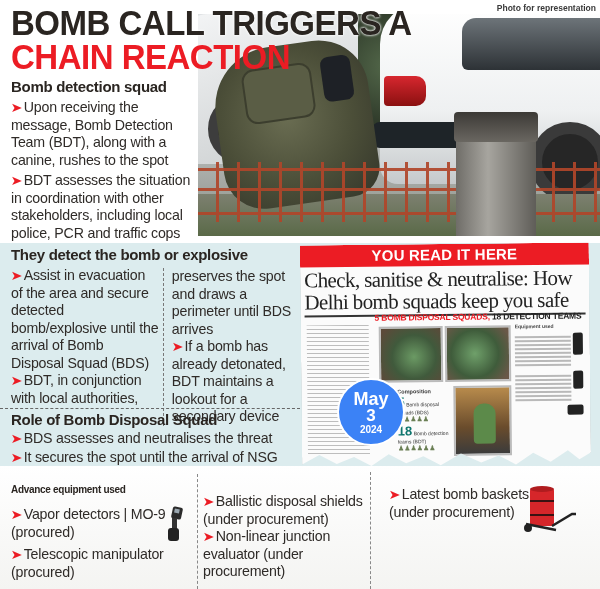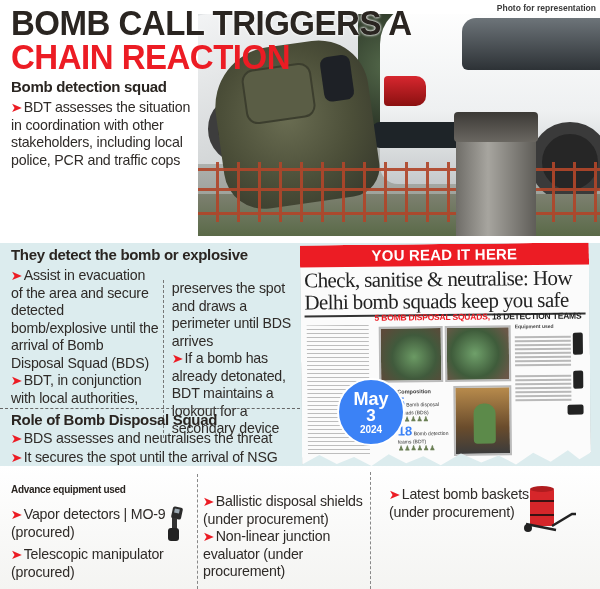--- a/index.html
+++ b/index.html
@@ -42,40 +42,40 @@
   .sec1 { position:absolute; left:0; top:78px; width:198px; background:#fff; padding-left:11px; }
   .sec-title { font-weight:bold; font-size:15px; color:#2a2521; letter-spacing:-0.3px; line-height:18px; }
   .bullet { font-size:14.2px; line-height:17.5px; color:#2f2b28; letter-spacing:-0.2px; margin-top:3px; }
   .arrow { color:#ec1c24; font-size:13px; display:inline-block; margin-right:2px; transform:scaleX(1.1); }
 
   
   .teal { position:absolute; left:0; top:243px; width:600px; height:223px; background:#dcecee; }
   .sec2 { position:absolute; left:11px; top:246px; width:290px; }
   .sec2 .cols { display:flex; margin-top:0; }
   .sec2 .col { width:150px; }
-  .sec2 .col2 { width:140px; padding-left:8px; border-left:1px dashed #777; margin-left:4px; margin-top:16px; }
+  .sec2 .col2 { width:140px; padding-left:8px; border-left:1px dashed #777; margin-left:4px; margin-top:4px; }
   .divider-h { position:absolute; left:0; top:408px; width:300px; border-top:1px dashed #666; }
   .sec3 { position:absolute; left:11px; top:411px; width:290px; }
 
   
   .clip { position:absolute; left:301px; top:244px; width:289px; height:228px; background:#fbfbfb; box-shadow:0 0 3px rgba(0,0,0,.3); transform:rotate(-0.6deg); overflow:hidden;
     clip-path: polygon(0 0,100% 0,100% 92%,96% 95%,92% 91%,86% 96%,80% 92%,74% 97%,68% 93%,62% 96%,55% 92%,48% 97%,42% 93%,36% 96%,30% 92%,24% 97%,18% 93%,12% 96%,6% 92%,0 96%); }
   .clip .banner { height:22px; background:#ec1c24; color:#fff; text-align:center; font-weight:bold; font-size:15px; line-height:22px; letter-spacing:.2px; }
   .clip .clip-head { font-family:"Liberation Serif","DejaVu Serif",serif; font-size:21px; line-height:22px; color:#222; padding:2px 4px 0 4px; letter-spacing:-0.6px; white-space:nowrap; }
   .clip .rule { margin:2px 4px 0 4px; border-top:2px solid #333; }
   .clip .textcol { position:absolute; left:6px; top:80px; width:62px; height:130px; background:repeating-linear-gradient(180deg,#8a8a8a 0 1px,transparent 1px 4px); opacity:.55; }
   .clip .subhead { position:absolute; left:74px; top:68px; font-size:8.5px; font-weight:bold; color:#ec1c24; white-space:nowrap; letter-spacing:-0.2px; }
   .clip .subhead span { color:#222; }
   .clip .pic1 { position:absolute; left:78px; top:82px; width:64px; height:56px; background:radial-gradient(circle at 55% 55%,#6b9a64,#405a3c 50%,#5c4a3a 90%); border:2px solid #bbb; }
   .clip .pic2 { position:absolute; left:144px; top:82px; width:66px; height:56px; background:radial-gradient(circle at 45% 50%,#6fa06a,#3f5c3b 55%,#6a5848 90%); border:2px solid #bbb; }
   .clip .pic3 { position:absolute; left:152px; top:142px; width:58px; height:70px; background:linear-gradient(180deg,#b88b4c,#6a4c2c 60%,#3b3b3b); border:2px solid #bbb; }
   .clip .pic3::after { content:""; position:absolute; left:18px; top:16px; width:22px; height:40px; background:#5c8a4a; border-radius:10px 10px 4px 4px; }
   .clip .composition { position:absolute; left:96px; top:144px; width:52px; height:66px; font-size:5px; color:#333; }
   .clip .composition b { font-size:5.5px; }
-  .clip .num { color:#3b82f6; font-weight:bold; font-size:13px; }
+  .clip .num { color:#0f766e; font-weight:bold; font-size:13px; }
   .clip .sidebar { position:absolute; left:214px; top:80px; width:70px; height:140px; font-size:4px; color:#444; }
   .clip .sidebar .tag { background:#ec1c24; color:#fff; font-size:4px; padding:0 3px; display:inline-block; margin:2px 0; }
   .clip .sidebar .line { height:2px; background:#b9b9b9; margin:2px 14px 2px 0; }
   .clip .sidebar .ic { position:absolute; right:2px; width:10px; background:#222; border-radius:2px; }
   .date-badge { position:absolute; left:337px; top:378px; width:68px; height:68px; border-radius:50%; background:#3b82f6; color:#fff; text-align:center; z-index:6; border:2px solid #fff; }
   .date-badge .m { font-size:18px; font-weight:bold; line-height:18px; margin-top:10px; }
   .date-badge .d { font-size:17px; font-weight:bold; line-height:16px; }
   .date-badge .y { font-size:10px; font-weight:bold; line-height:12px; }
 
   
@@ -113,20 +113,21 @@
 </div>
 <div class="caption-photo">Photo for representation</div>
 
 <div class="headline">
   <span class="l1">BOMB CALL TRIGGERS A</span>
   <span class="l2">CHAIN REACTION</span>
 </div>
 
 <div class="sec1">
   <div class="sec-title">Bomb detection squad</div>
+  <div class="bullet"><span class="arrow">➤</span><span>Upon receiving the message, Bomb Detection Team (BDT), along with a canine, rushes to the spot</span></div>
   <div class="bullet"><span class="arrow">➤</span><span>BDT assesses the situation in coordination with other stakeholders, including local police, PCR and traffic cops</span></div>
 </div>
 
 <div class="teal"></div>
 
 <div class="sec2">
   <div class="sec-title">They detect the bomb or explosive</div>
   <div class="cols">
     <div class="col">
       <div class="bullet"><span class="arrow">➤</span><span>Assist in evacuation of the area and secure detected bomb/explosive until the arrival of Bomb Disposal Squad (BDS)</span></div>

